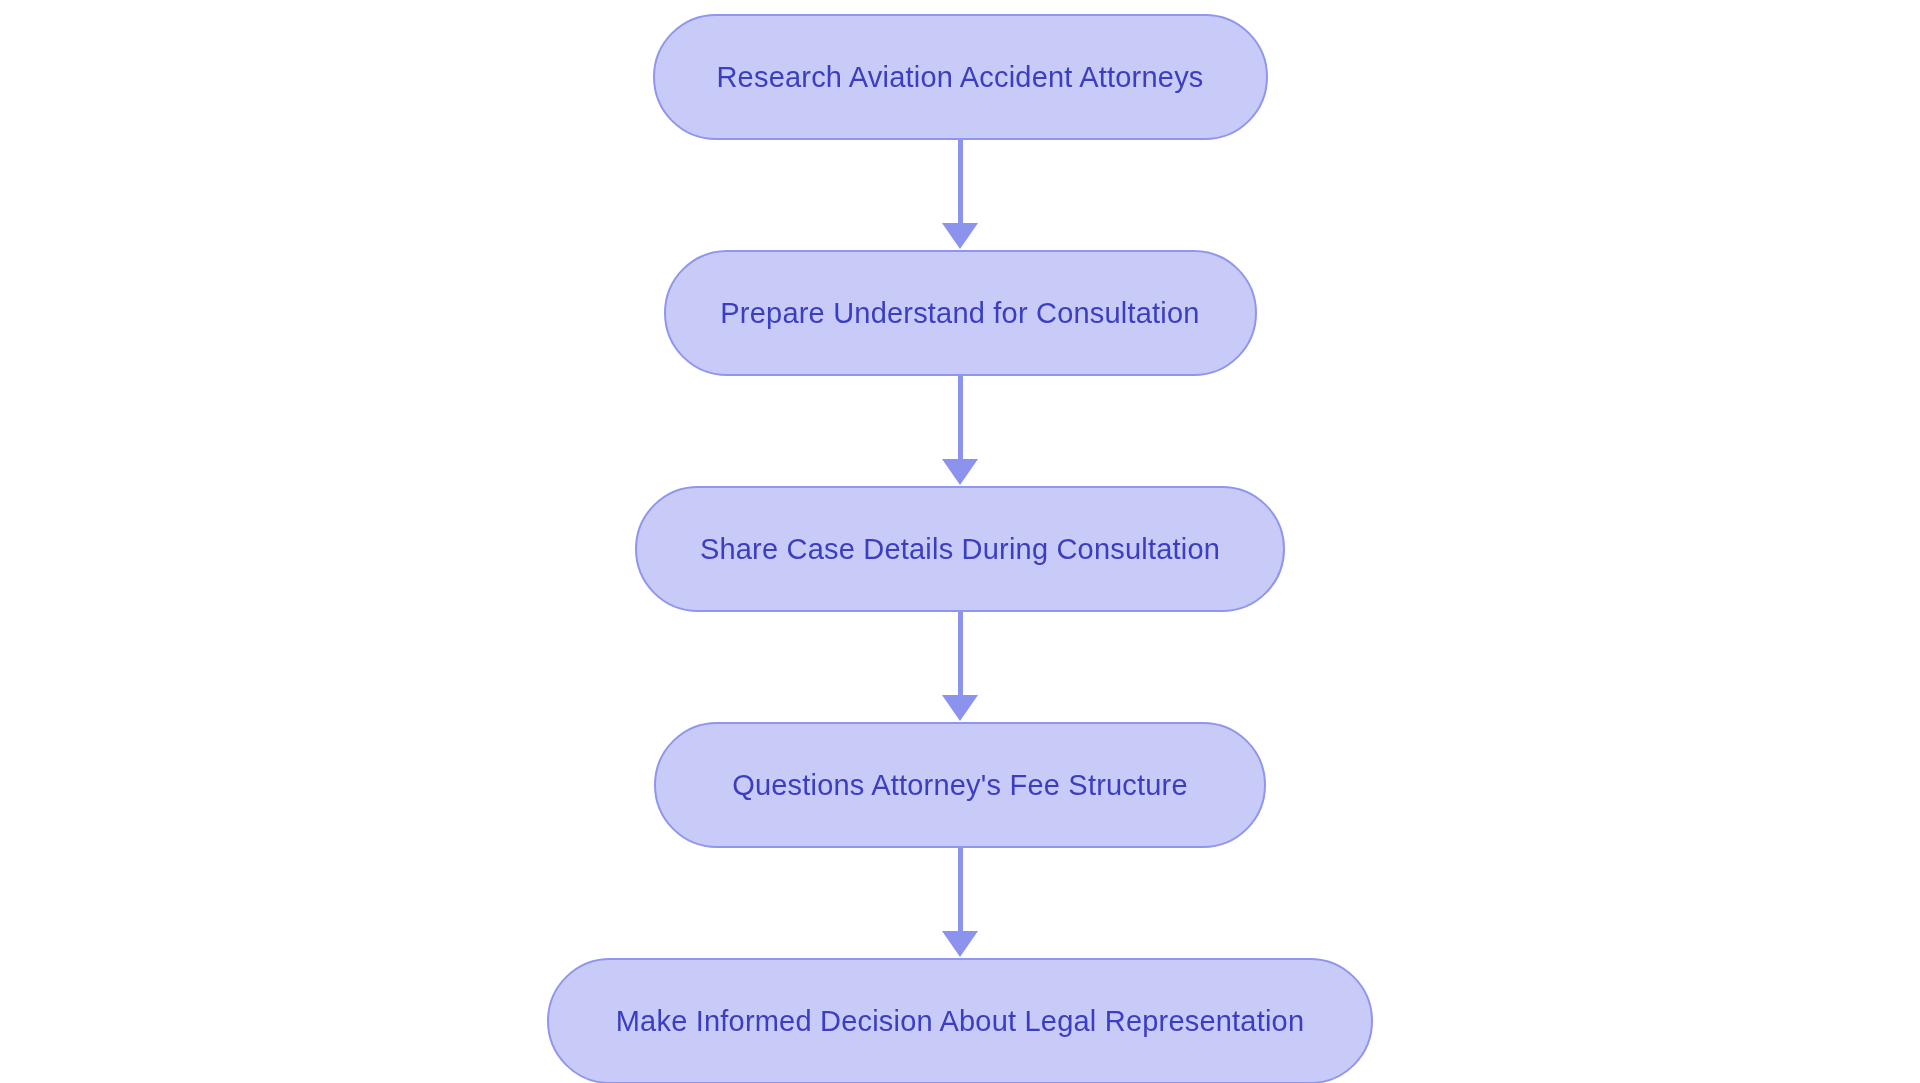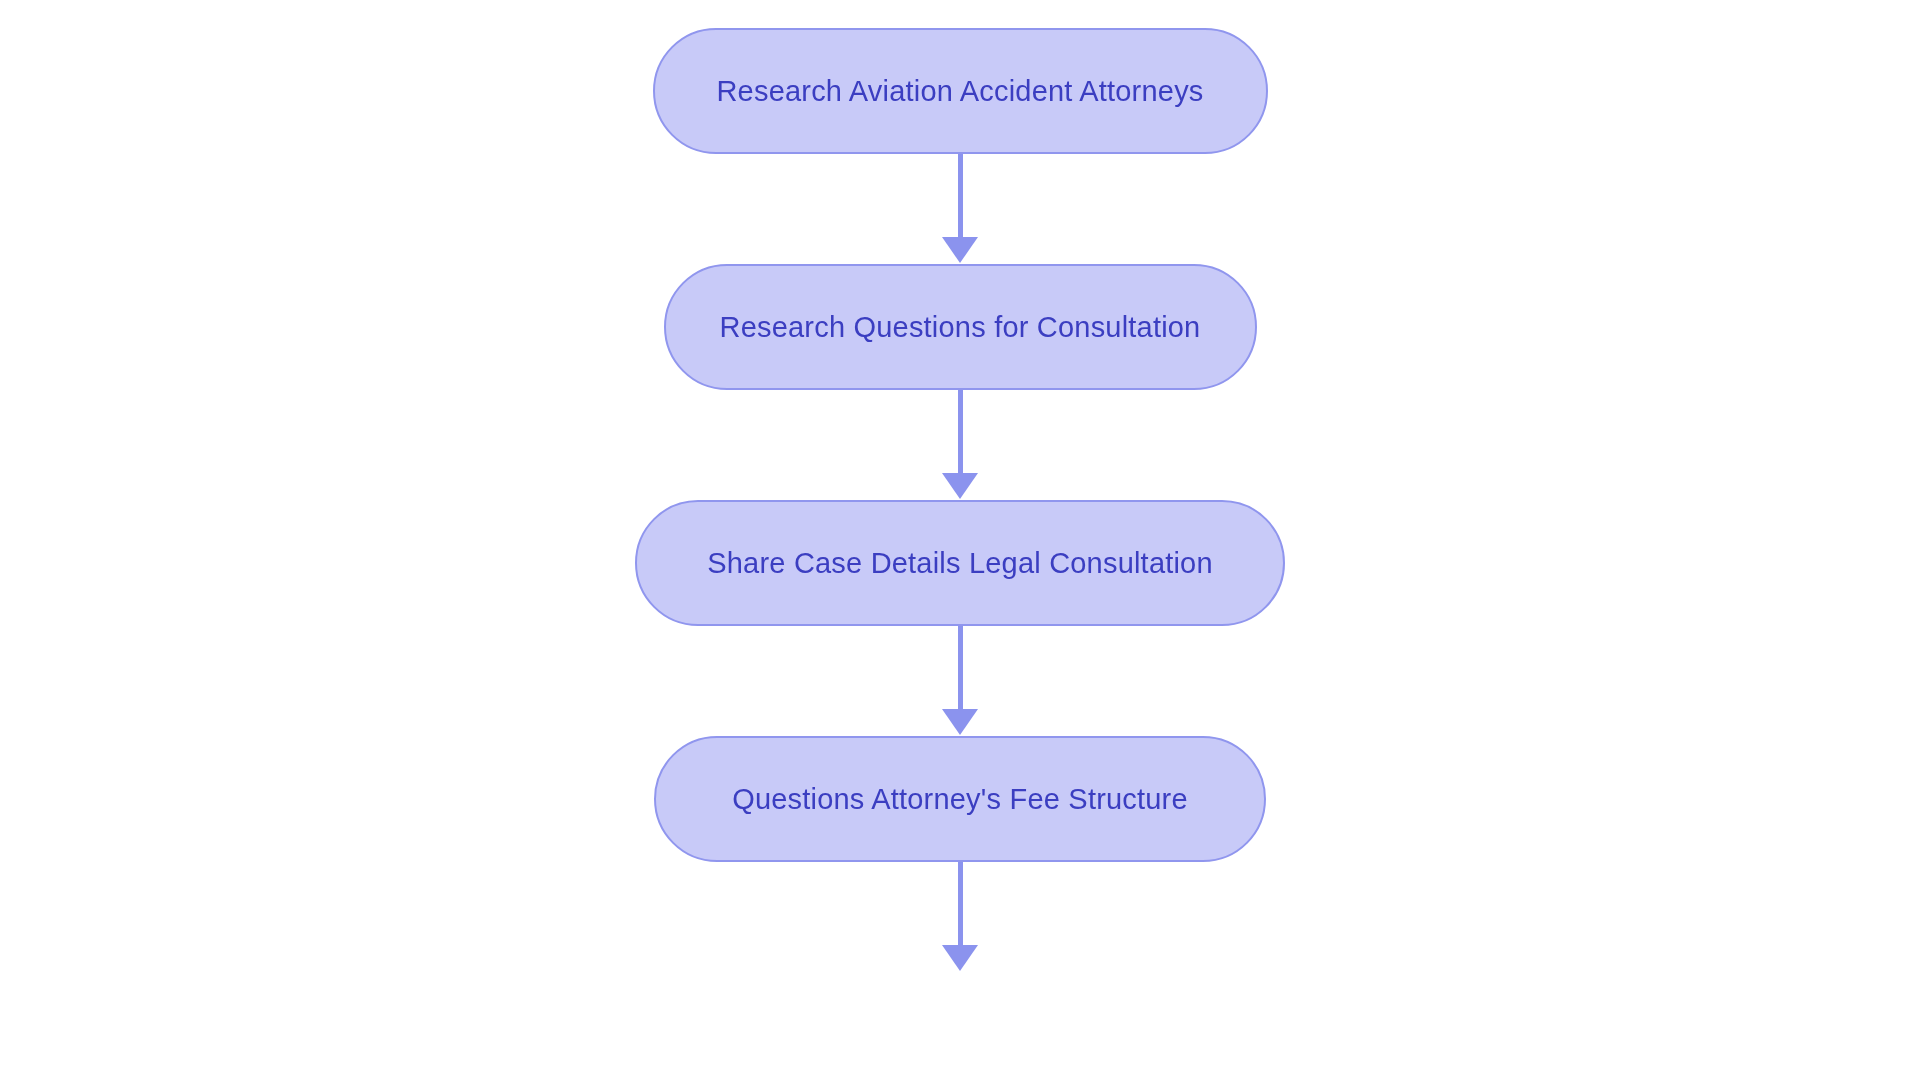--- a/index.html
+++ b/index.html
@@ -10,21 +10,21 @@
   .canvas {
     position: relative;
     width: 1920px;
     height: 1083px;
     background: var(--bg, #ffffff);
     overflow: hidden;
     font-family: "Liberation Sans", "DejaVu Sans", sans-serif;
     display: flex;
     flex-direction: column;
     align-items: center;
-    padding-top: 28px;
+    padding-top: 14px;
     box-sizing: border-box;
   }
   .node {
     height: 126px;
     border-radius: 63px;
     background: var(--node-fill, #c8caf8);
     border: 2px solid var(--node-border, #9096ee);
     box-sizing: border-box;
     display: flex;
     align-items: center;
@@ -73,40 +73,43 @@
   <div class="node node-1">
     <span class="node-label">Research Aviation Accident Attorneys</span>
   </div>
 
   <div class="connector">
     <div class="connector-line"></div>
     <div class="connector-head"></div>
   </div>
 
   <div class="node node-2">
-    <span class="node-label">Research Questions for Consultation</span>
+    <span class="node-label">Prepare Understand for Consultation</span>
   </div>
 
   <div class="connector">
     <div class="connector-line"></div>
     <div class="connector-head"></div>
   </div>
 
   <div class="node node-3">
-    <span class="node-label">Share Case Details Legal Consultation</span>
+    <span class="node-label">Share Case Details During Consultation</span>
   </div>
 
   <div class="connector">
     <div class="connector-line"></div>
     <div class="connector-head"></div>
   </div>
 
   <div class="node node-4">
     <span class="node-label">Questions Attorney's Fee Structure</span>
   </div>
 
   <div class="connector">
     <div class="connector-line"></div>
     <div class="connector-head"></div>
   </div>
 
+  <div class="node node-5">
+    <span class="node-label">Make Informed Decision About Legal Representation</span>
+  </div>
 
 </div>
 
 </body></html>

